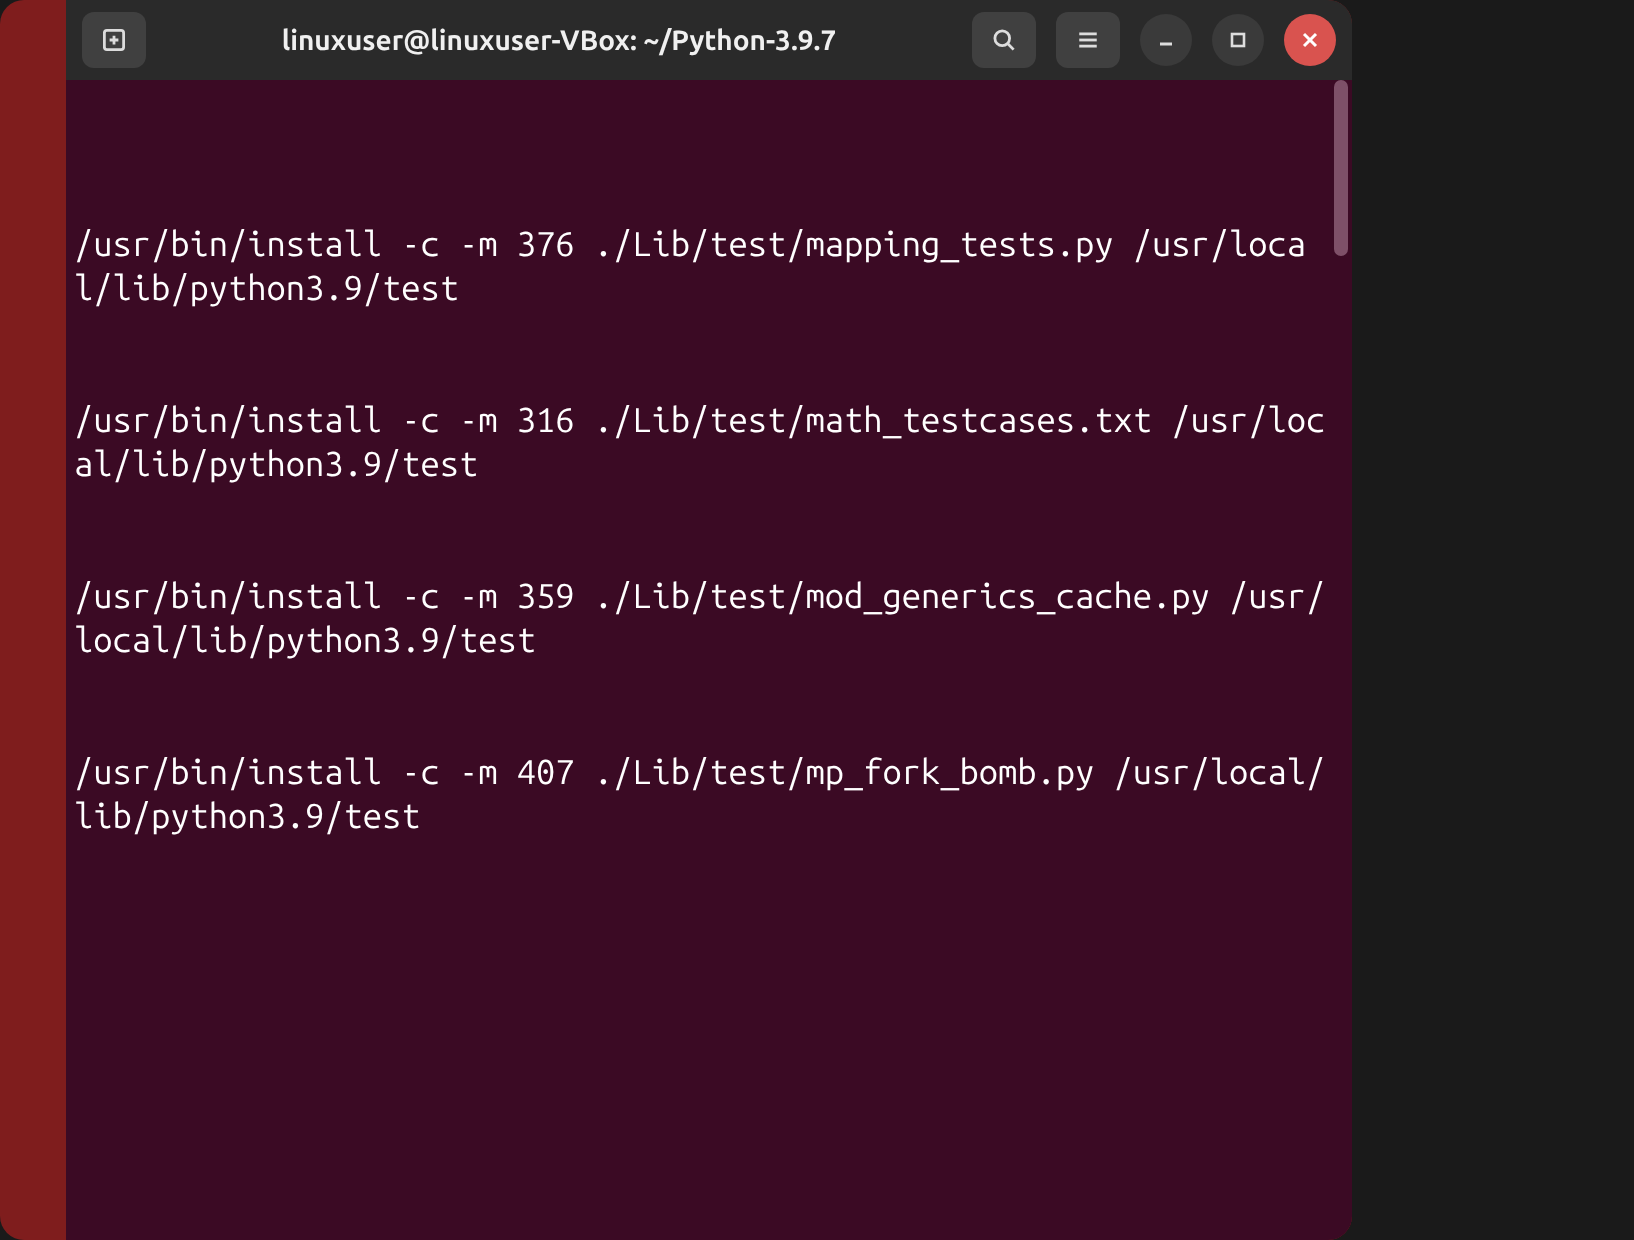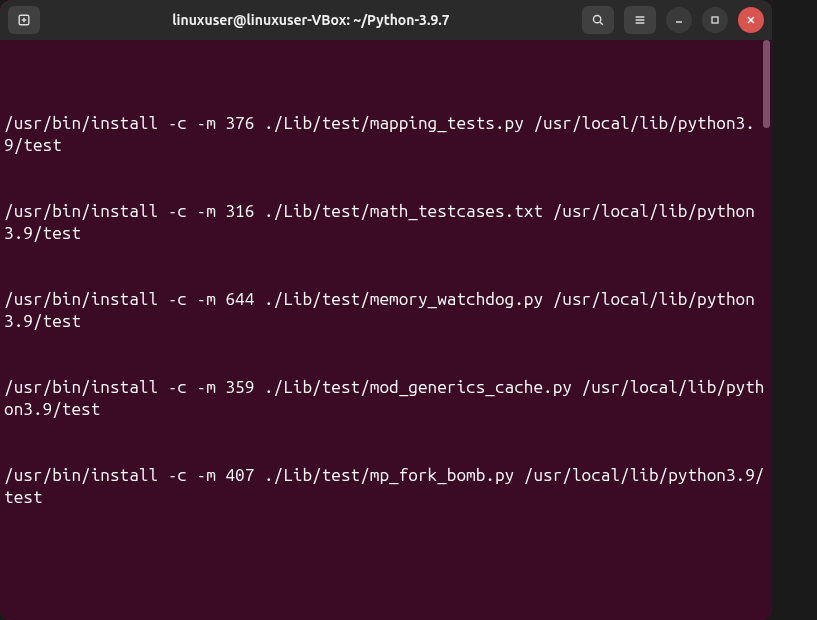--- a/index.html
+++ b/index.html
@@ -4,27 +4,28 @@
 <style>
   * { margin: 0; padding: 0; box-sizing: border-box; }
   body {
     background: #1a1a1a;
     width: 817px;
     height: 620px;
     overflow: hidden;
     font-family: "Ubuntu Mono", "DejaVu Sans Mono", monospace;
   }
   .window {
-    width: 772px;
+    width: 676px;
     height: 620px;
     background: #7f1d1d;
     border-radius: 12px;
     overflow: hidden;
     display: flex;
     flex-direction: column;
+    padding-left: 33px;
   }
   .titlebar {
     height: 40px;
     background: #2a2a2a;
     display: flex;
     align-items: center;
     padding: 0 8px;
     gap: 8px;
     flex-shrink: 0;
   }
@@ -145,21 +146,20 @@
           <line x1="8" y1="2" x2="2" y2="8"></line>
         </svg>
       </button>
     </div>
   </div>
 
   <div class="terminal-body">
     <div class="scrollbar"></div>
     <span class="line">/usr/bin/install -c -m 376 ./Lib/test/mapping_tests.py /usr/local/lib/python3.9/test</span>
     <span class="line">/usr/bin/install -c -m 316 ./Lib/test/math_testcases.txt /usr/local/lib/python3.9/test</span>
-    <span class="line">/usr/bin/install -c -m 644 ./Lib/test/memory_watchdog.py /usr/local/lib/python3.9/test</span>
     <span class="line">/usr/bin/install -c -m 359 ./Lib/test/mod_generics_cache.py /usr/local/lib/python3.9/test</span>
     <span class="line">/usr/bin/install -c -m 407 ./Lib/test/mp_fork_bomb.py /usr/local/lib/python3.9/test</span>
     
     
     
     
     
     
     
     

